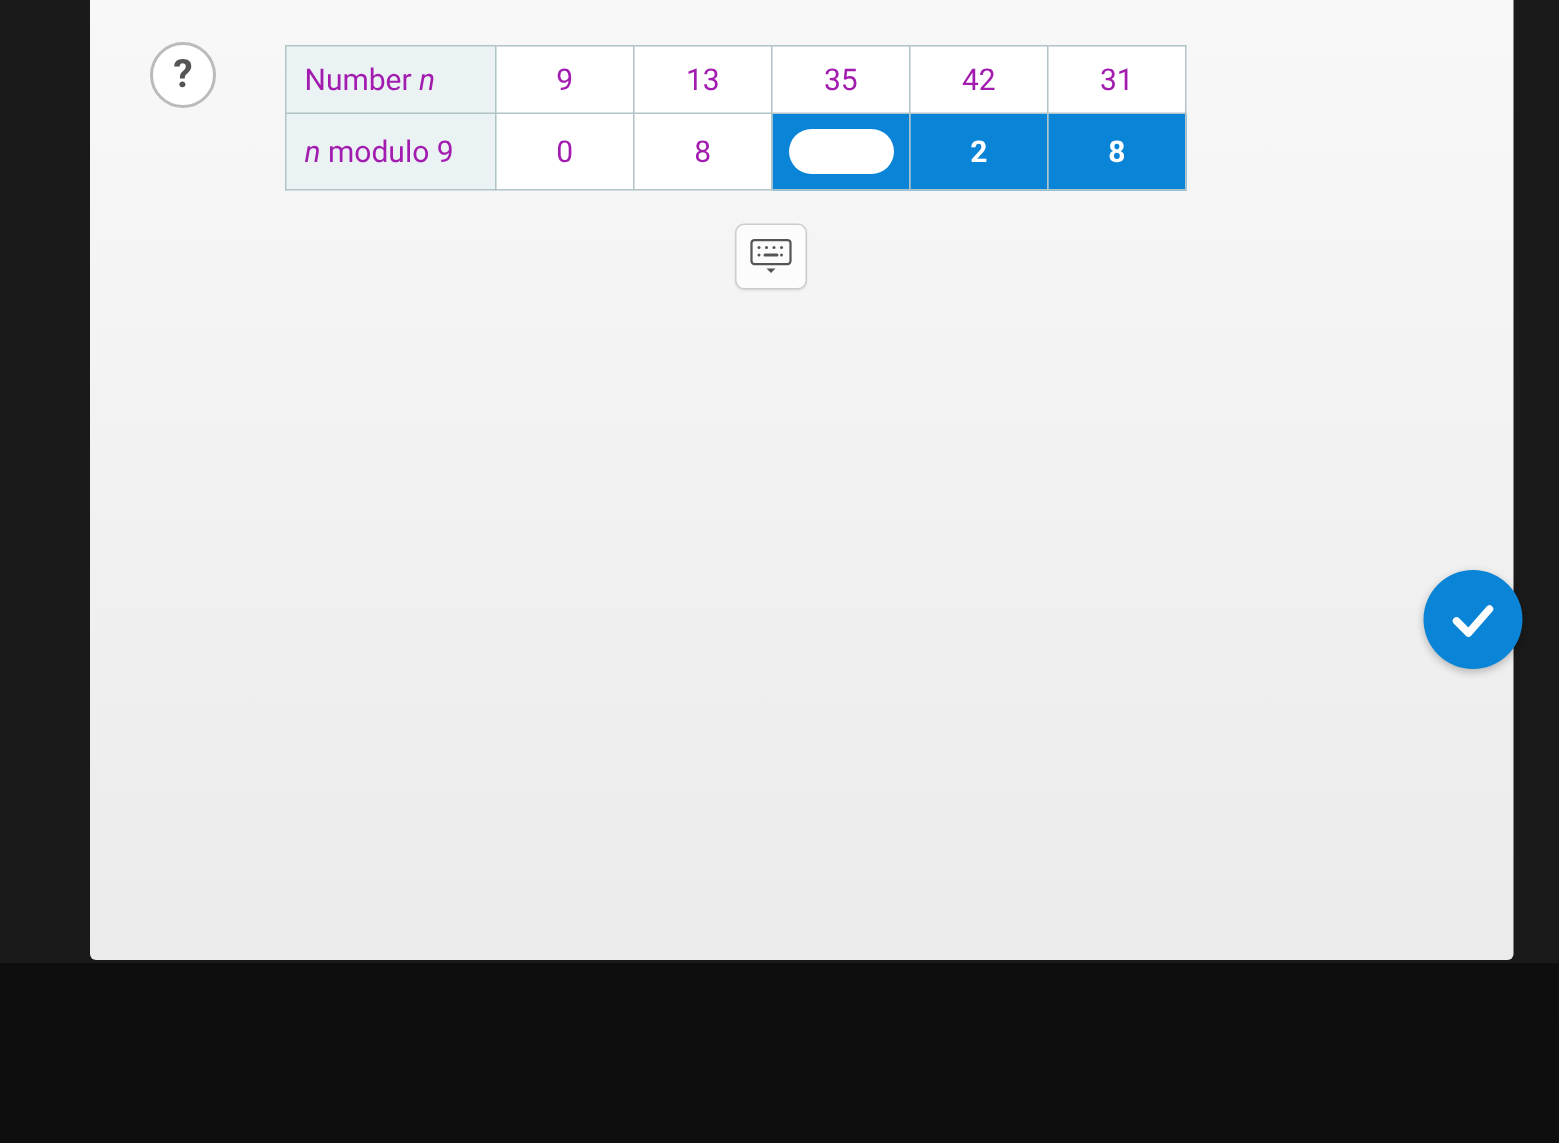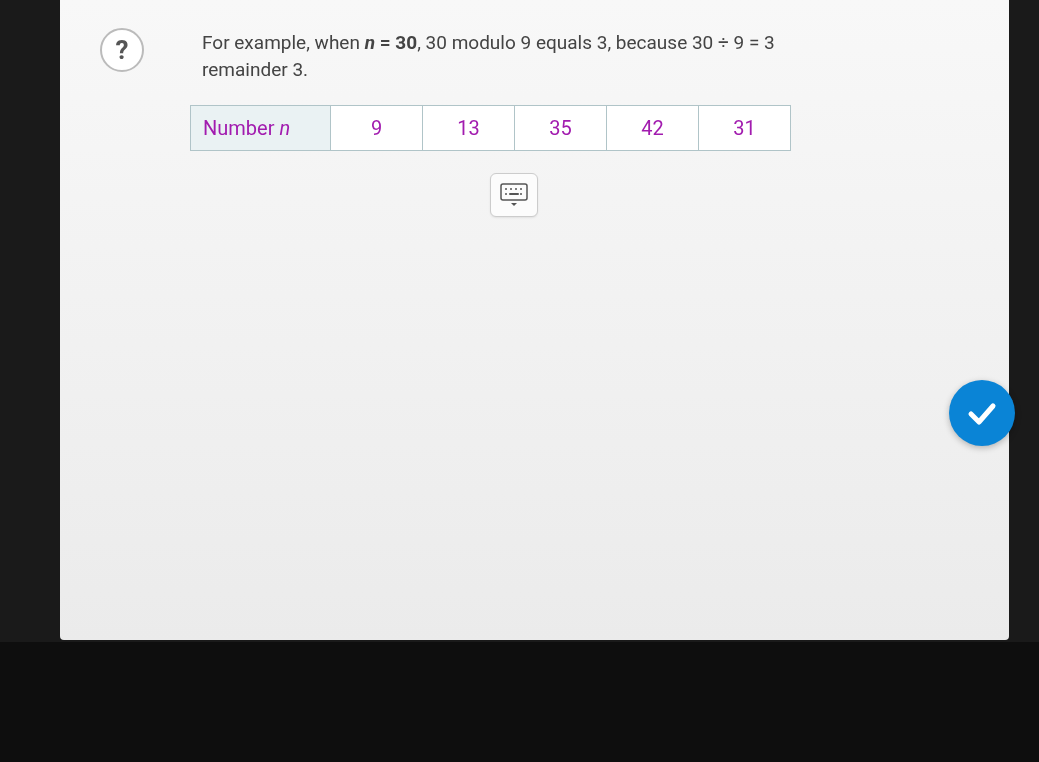--- a/index.html
+++ b/index.html
@@ -139,36 +139,45 @@
 
 <div class="card">
 
   <div class="help-btn">
     <span>?</span>
   </div>
 
   <div class="content">
 
 
-    <p class="example">
-      <span>For example, when </span><span class="bold"><span class="italic">n</span><span> = 30</span></span><span>, 30 modulo 9 equals 3, because 30 ÷ 9 = 3 remainder 3.</span>
-    </p>
 
 
     <table class="data">
       <tbody>
           <tr>
         <td class="rowlabel">
           <span>Number </span><span class="italic">n</span>
         </td>
         <td>9</td>
         <td>13</td>
         <td>35</td>
         <td>42</td>
         <td>31</td>
+      </tr>
+      <tr>
+        <td class="rowlabel">
+          <span class="italic">n</span><span> modulo 9</span>
+        </td>
+        <td>0</td>
+        <td>8</td>
+        <td class="highlight">
+          <span class="input-pill"></span>
+        </td>
+        <td class="highlight">2</td>
+        <td class="highlight">8</td>
       </tr>
     </tbody>
       </table>
 
     <div class="keyboard-btn">
       <svg width="28" height="24" viewBox="0 0 28 24">
         <rect x="1" y="1" width="26" height="16" rx="2" fill="none" stroke="#555" stroke-width="1.5"></rect>
         <circle cx="6" cy="6" r="1" fill="#555"></circle>
           <circle cx="11" cy="6" r="1" fill="#555"></circle>
           <circle cx="16" cy="6" r="1" fill="#555"></circle>

